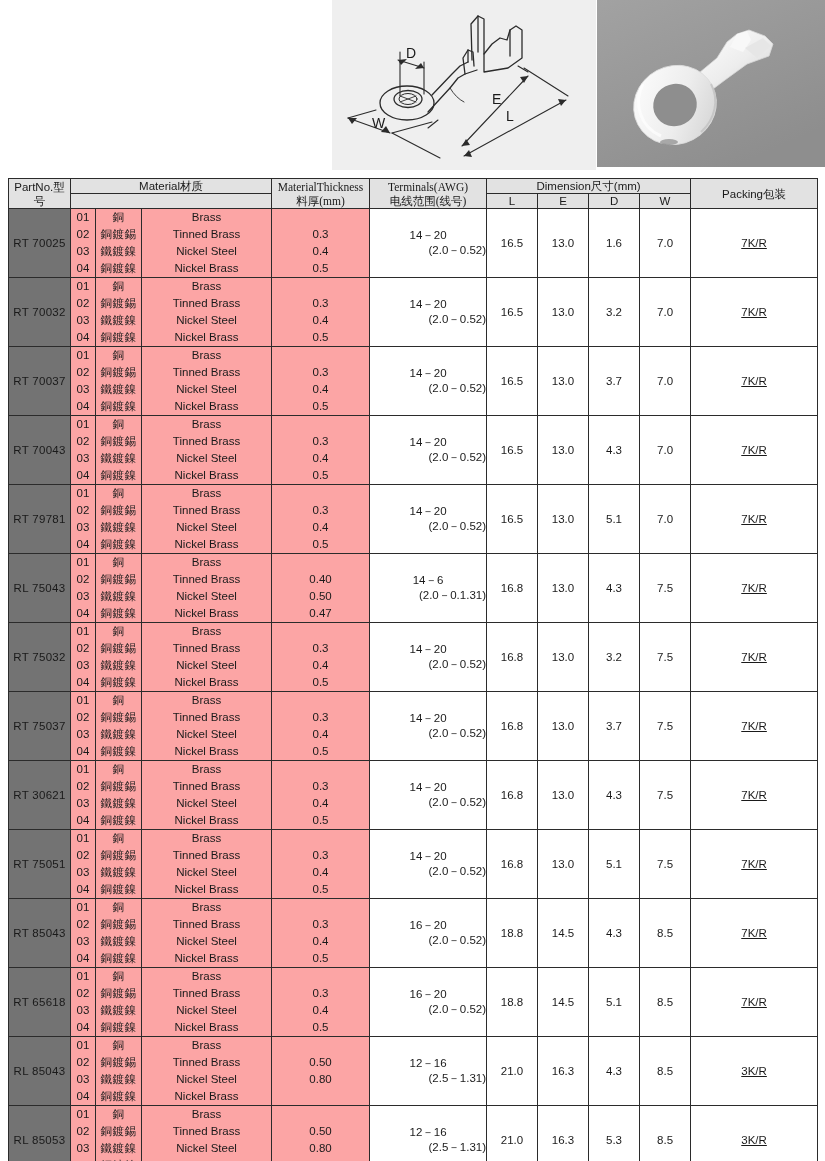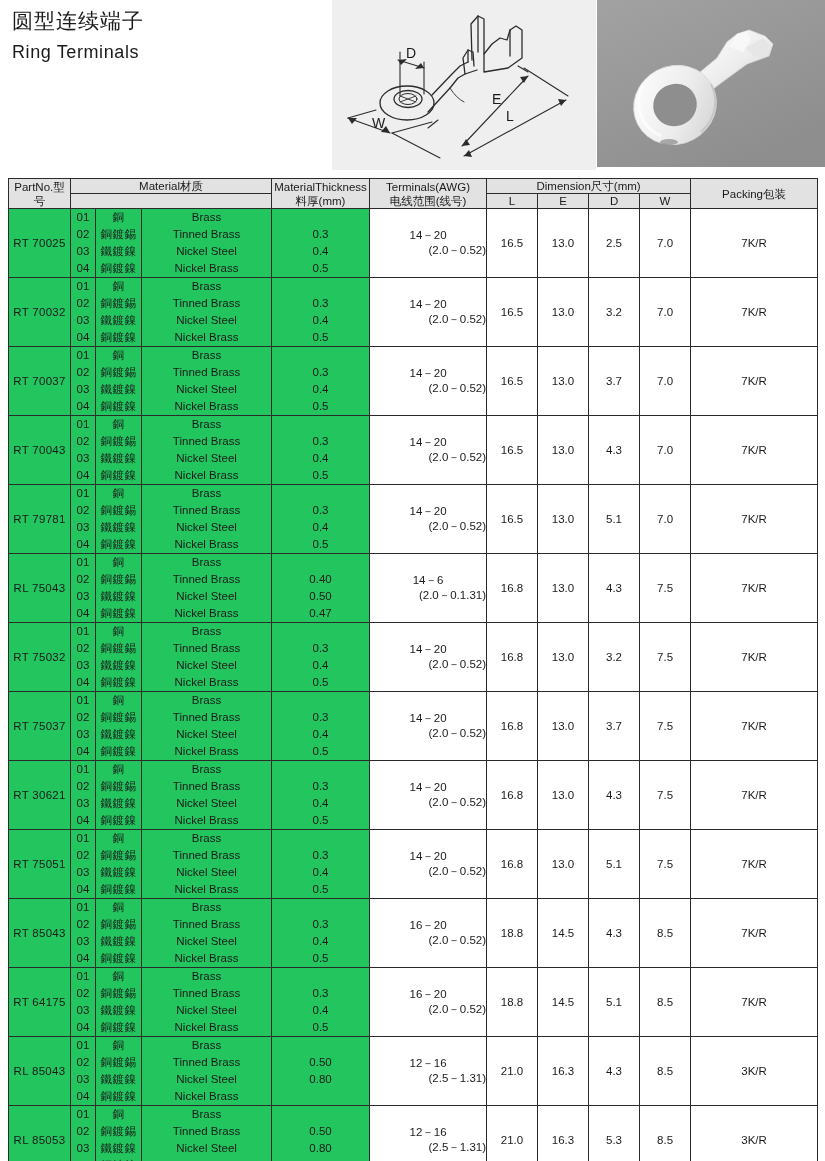--- a/index.html
+++ b/index.html
@@ -88,31 +88,32 @@
     padding: 0;
   }
   thead th {
     background: #e2e2e2;
     line-height: 14px;
     padding: 3px 2px;
     font-size: 12px;
   }
   thead th .sub {
     display: block;
+    font-family: Liberation Serif, serif;
   }
   
   td.partno {
-    background: #22c55e;
+    background: #737373;
     font-size: 12px;
     letter-spacing: 0.3px;
   }
   td.plain { background: #ffffff; }
   td.stack {
     padding: 0;
-    background: #22c55e;
+    background: #fca5a5;
   }
   td.stack .lines {
     display: flex;
     flex-direction: column;
     justify-content: center;
   }
   td.stack .lines span {
     display: block;
     line-height: 17px;
     height: 17px;
@@ -120,44 +121,40 @@
     white-space: nowrap;
   }
   td.cn span { font-family: "DejaVu Sans", sans-serif; font-size: 11px; letter-spacing: 0.5px;}
   td.num-stack .lines span { line-height: 17px; text-align: center; }
   .wire {
     line-height: 15px;
     font-size: 11.5px;
   }
   .wire .w2 { display: block; text-align: right; }
   .dimcell { font-size: 11.5px; margin-top: 24px; }
-  .packcell { font-size: 11.5px; }
+  .packcell { font-size: 11.5px; text-decoration: underline; }
 
   
   col.c-part   { width: 62px; }
   col.c-code   { width: 25px; }
   col.c-cn     { width: 46px; }
   col.c-en     { width: 130px; }
   col.c-thick  { width: 98px; }
   col.c-wire   { width: 117px; }
   col.c-l      { width: 51px; }
   col.c-e      { width: 51px; }
   col.c-d      { width: 51px; }
   col.c-w      { width: 51px; }
   col.c-pack   { width: 127px; }
 </style>
 </head>
 <body>
 
 <div class="top-area">
 
-  <div class="title-block">
-    <div class="title-cn">圆型连续端子</div>
-    <div class="title-en">Ring Terminals</div>
-  </div>
 
   <div class="diagram-box">
     <svg width="264" height="170" viewBox="0 0 264 170">
       <g fill="none" stroke="#2b2b2b" stroke-width="1.3" stroke-linejoin="round" stroke-linecap="round">
 
         <ellipse cx="75" cy="103" rx="27" ry="17"></ellipse>
 
         <ellipse cx="76" cy="99" rx="14" ry="8.5"></ellipse>
         <ellipse cx="76" cy="99" rx="9" ry="5.5" stroke-width="1"></ellipse>
 
@@ -312,21 +309,21 @@
             <div class="lines">
               <span></span>
               <span>0.3</span>
               <span>0.4</span>
               <span>0.5</span>
             </div>
           </td>
           <td class="plain wire"><span class="w1">14－20</span><span class="w2">(2.0－0.52)</span></td>
           <td class="plain dimcell">16.5</td>
           <td class="plain dimcell">13.0</td>
-          <td class="plain dimcell">2.5</td>
+          <td class="plain dimcell">1.6</td>
           <td class="plain dimcell">7.0</td>
           <td class="plain packcell">7K/R</td>
         </tr>
         <tr>
           <td class="partno">RT 70032</td>
           <td class="stack ">
             <div class="lines">
               <span>01</span>
               <span>02</span>
               <span>03</span>
@@ -727,21 +724,21 @@
             </div>
           </td>
           <td class="plain wire"><span class="w1">16－20</span><span class="w2">(2.0－0.52)</span></td>
           <td class="plain dimcell">18.8</td>
           <td class="plain dimcell">14.5</td>
           <td class="plain dimcell">4.3</td>
           <td class="plain dimcell">8.5</td>
           <td class="plain packcell">7K/R</td>
         </tr>
         <tr>
-          <td class="partno">RT 64175</td>
+          <td class="partno">RT 65618</td>
           <td class="stack ">
             <div class="lines">
               <span>01</span>
               <span>02</span>
               <span>03</span>
               <span>04</span>
             </div>
           </td>
           <td class="stack cn">
             <div class="lines">

